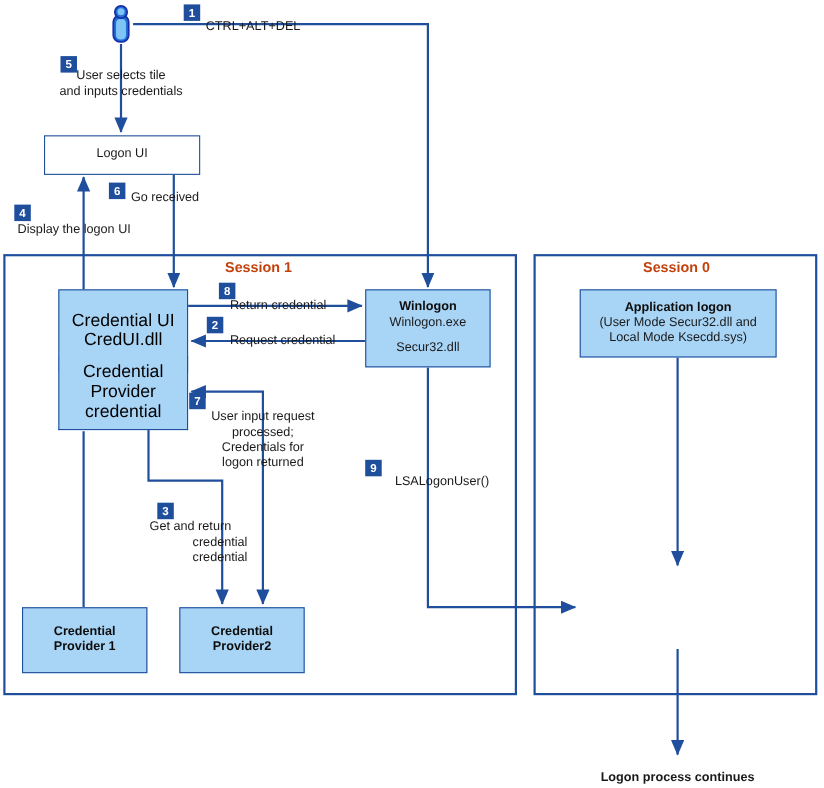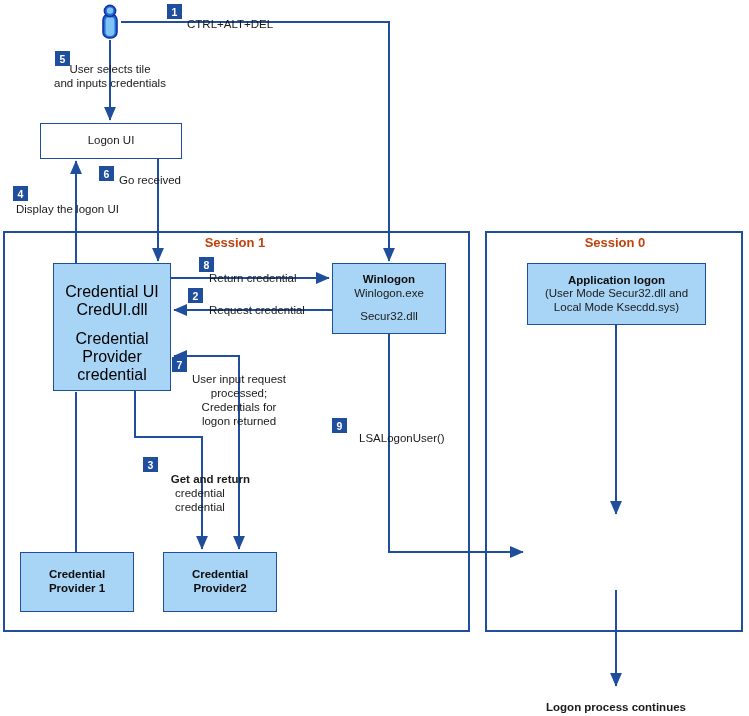--- a/index.html
+++ b/index.html
@@ -148,21 +148,21 @@
 
   <div class="cap" style="left:209px;top:271px;">Return credential</div>
 
   <div class="cap" style="left:209px;top:303px;">Request credential</div>
 
   <div class="cap" style="left:180px;top:372px;width:118px;text-align:center;">User input request</div>
   <div class="cap" style="left:180px;top:386px;width:118px;text-align:center;">processed;</div>
   <div class="cap" style="left:180px;top:400px;width:118px;text-align:center;">Credentials for</div>
   <div class="cap" style="left:180px;top:414px;width:118px;text-align:center;">logon returned</div>
 
-  <div class="cap" style="left:150px;top:472px;width:100px;text-align:right;font-weight:bold;">Get and return</div>
+  <div class="cap" style="left:136px;top:472px;width:100px;text-align:left;">Get and return</div>
   <div class="cap" style="left:150px;top:486px;width:100px;text-align:center;">credential</div>
   <div class="cap" style="left:150px;top:500px;width:100px;text-align:center;">credential</div>
 
   <div class="cap" style="left:349px;top:431px;padding-left:10px;">LSALogonUser()</div>
 
   <div class="cap" style="left:516px;top:700px;width:200px;text-align:center;font-weight:bold;">Logon process continues</div>
 
 </div>
 
 </body></html>

